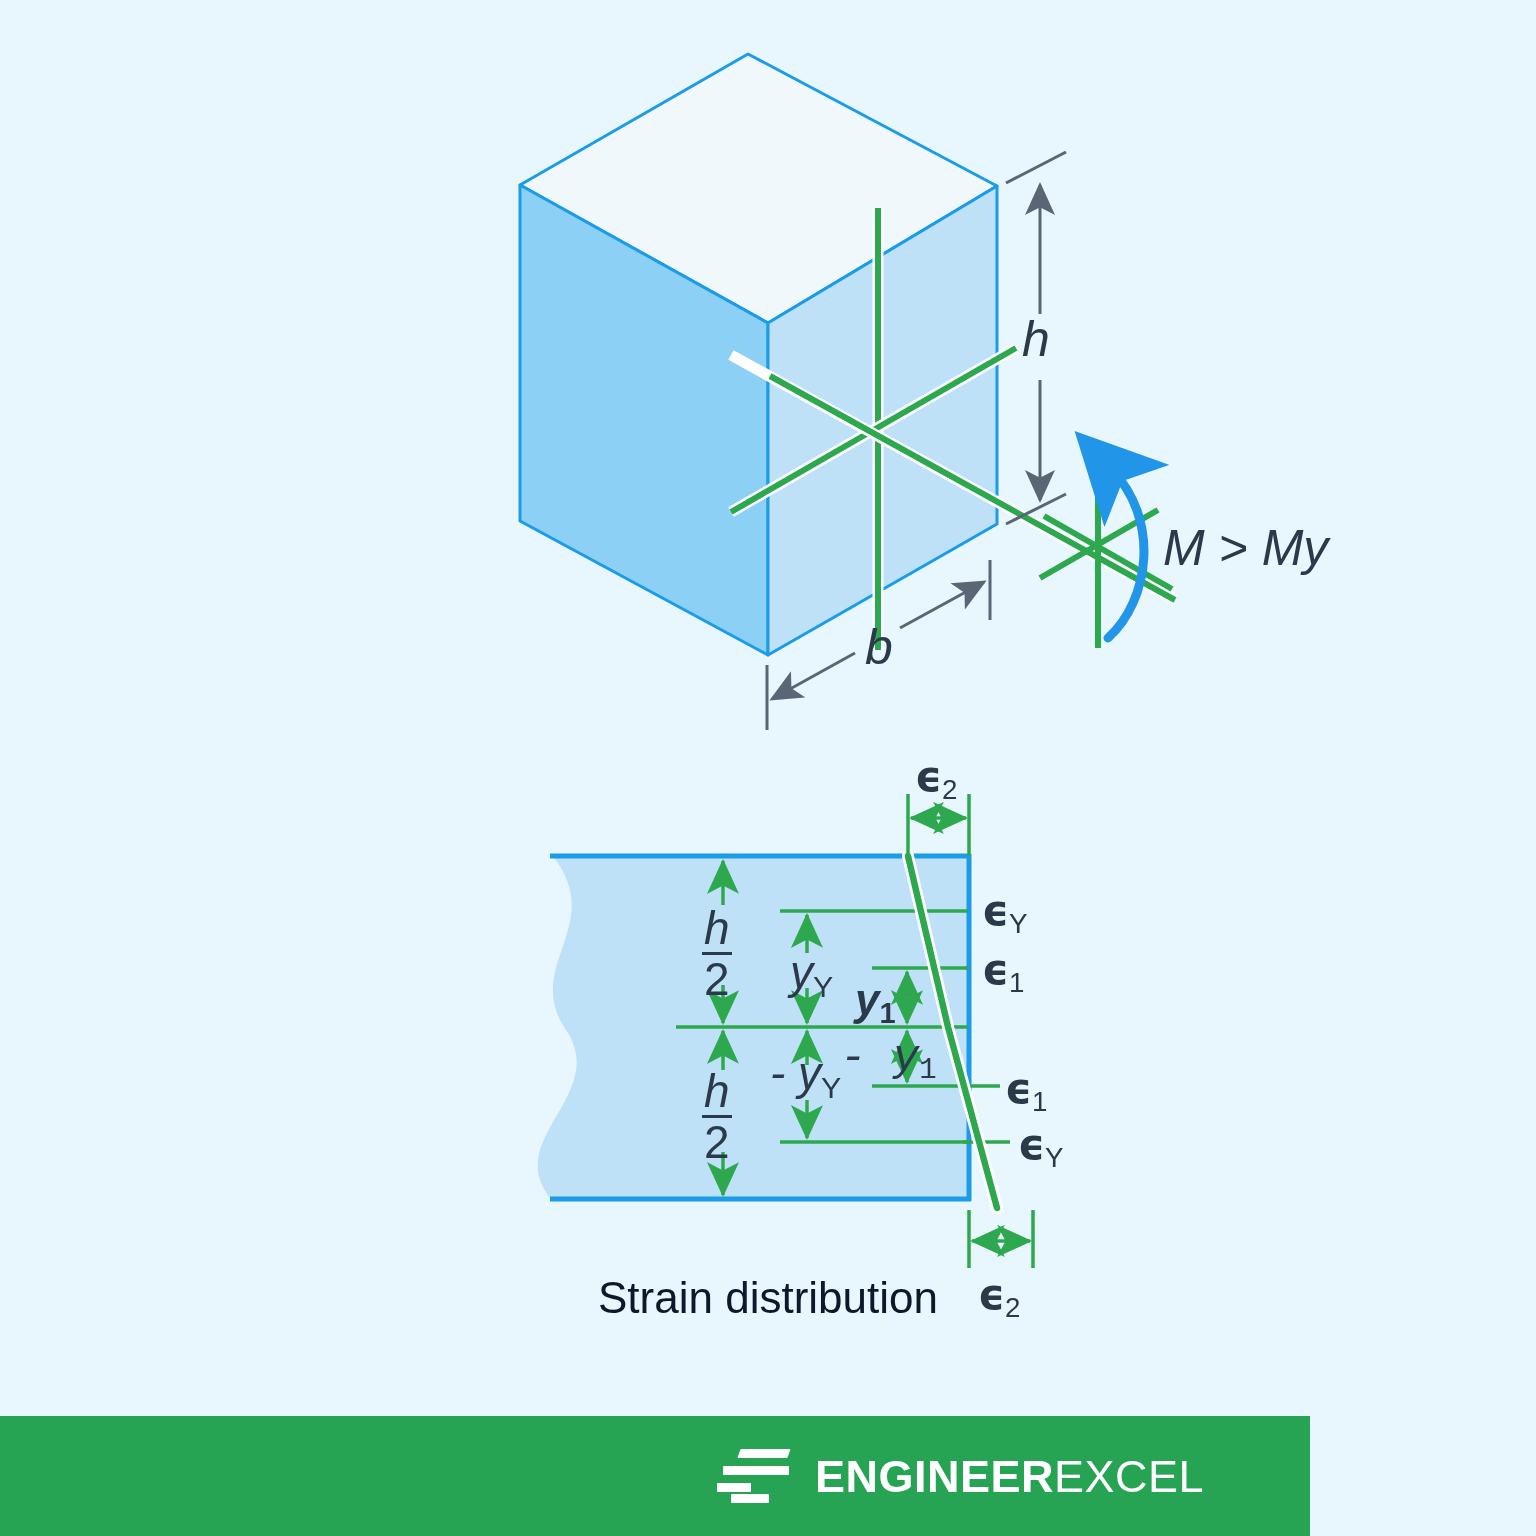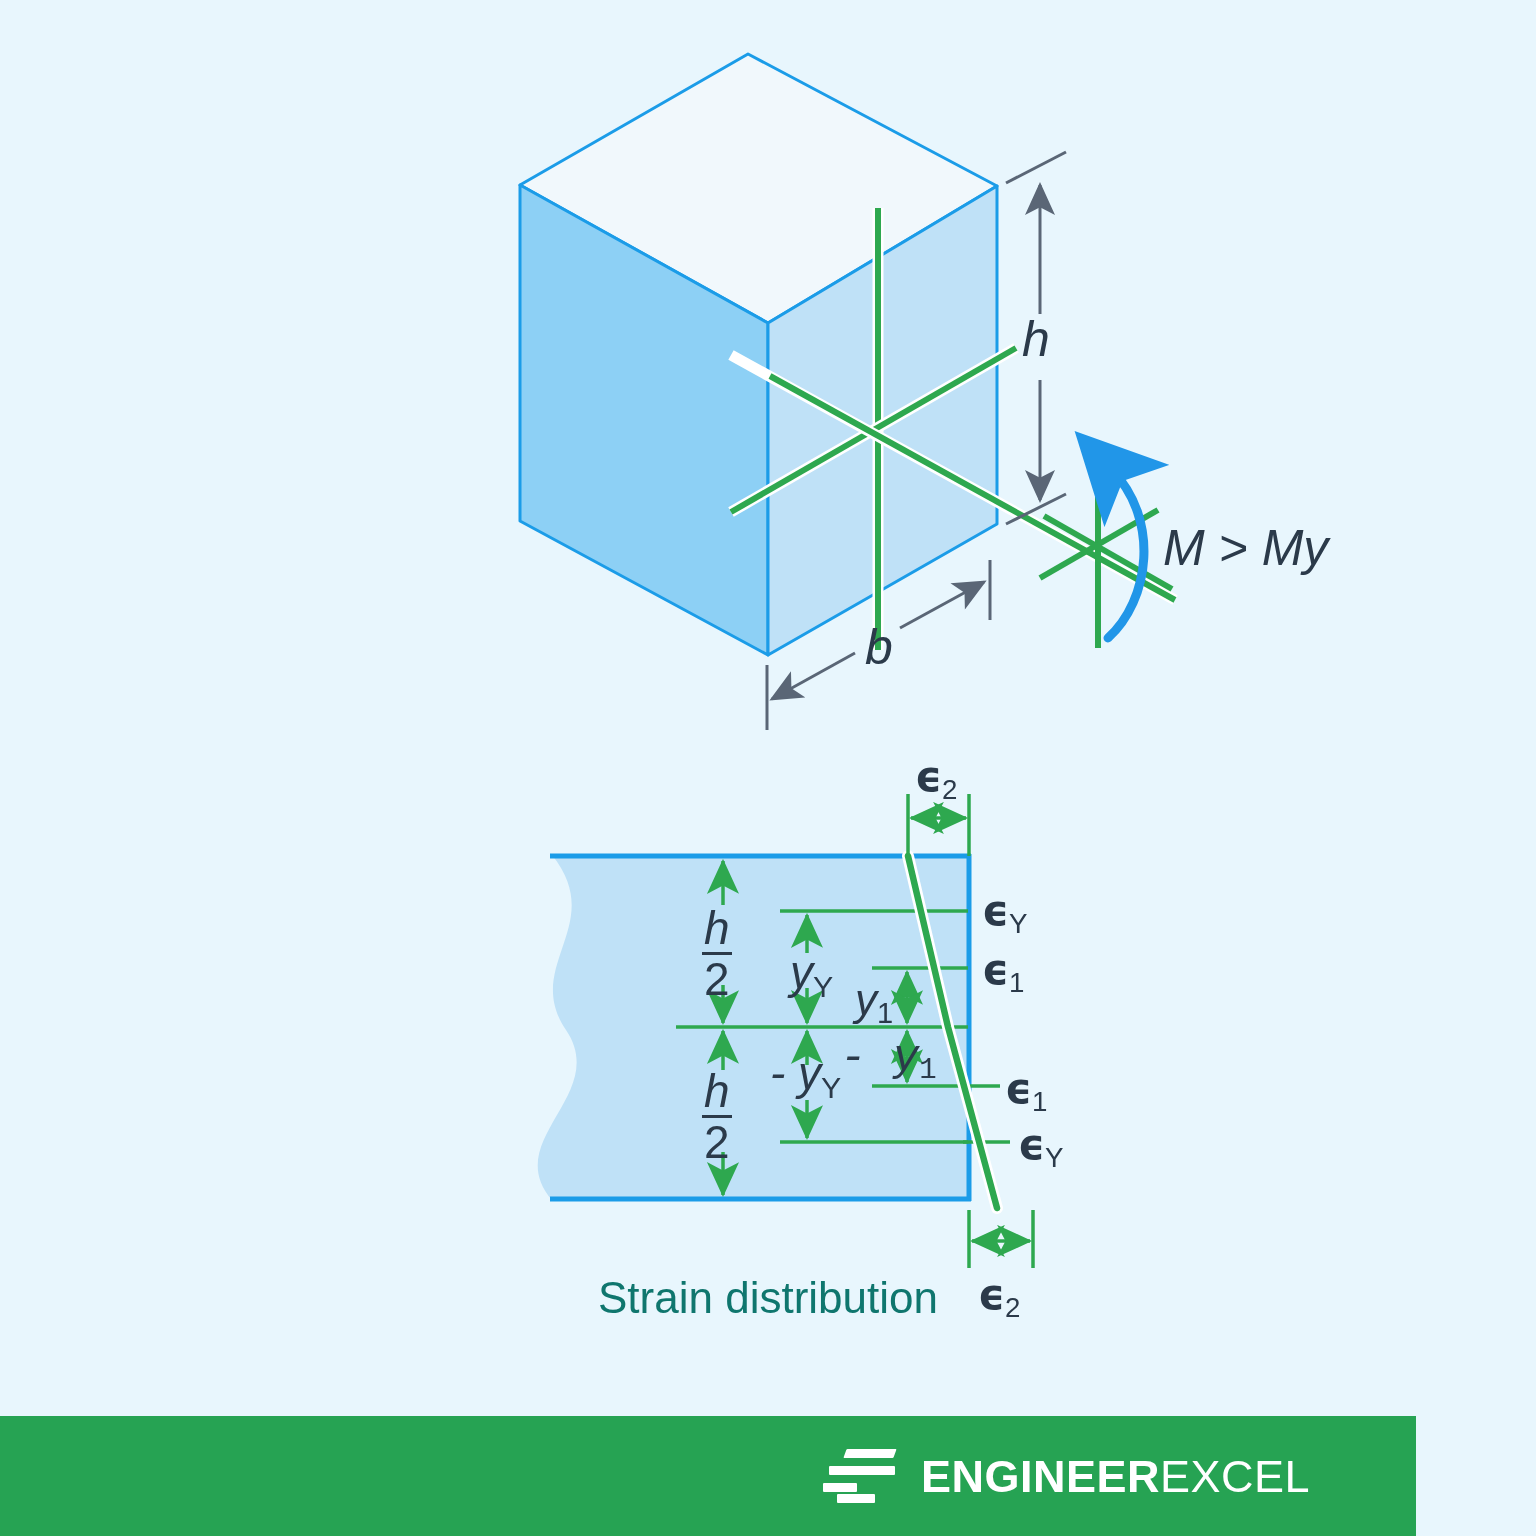--- a/index.html
+++ b/index.html
@@ -6,28 +6,28 @@
   body{
     width:1536px;height:1536px;
     background:#E8F6FD;
     font-family:"Liberation Sans", sans-serif;
     overflow:hidden;
   }
   #stage{position:relative;width:1536px;height:1536px;}
   svg.layer{position:absolute;left:0;top:0;width:1536px;height:1536px;}
   .lbl{position:absolute;color:#2B3A4A;white-space:nowrap;}
   .lbl-italic{font-style:italic;}
-  .green-txt{color:#0f766e;}
+  .green-txt{color:#0f172a;}
   .frac{display:inline-block;text-align:center;line-height:1;}
   .frac .num{display:block;padding:0 2px 1px 2px;}
   .frac .den{display:block;border-top:3px solid #2B3A4A;padding:1px 2px 0 2px;}
   .sub{font-size:0.66em;vertical-align:-0.28em;}
   .eps{font-family:"DejaVu Sans", sans-serif;font-weight:bold;}
   #footer{
-    position:absolute;left:0;bottom:0;width:1416px;height:120px;
+    position:absolute;left:0;bottom:0;width:1310px;height:120px;
     background:#26A353;
   }
   #logo{
     position:absolute;right:106px;top:50%;transform:translateY(-50%);
     display:flex;align-items:center;gap:26px;
   }
   #logo .marks{position:relative;width:72px;height:54px;}
   #logo .marks i{position:absolute;display:block;background:#FFFFFF;height:9px;border-radius:1px;}
   #logo .m1{top:0px;left:22px;width:50px;transform:skewX(-20deg);}
   #logo .m2{top:17px;left:6px;width:66px;}
@@ -213,21 +213,21 @@
   </div>
 
   <div class="lbl" style="left:790px;top:945px;font-size:46px;">
     <span class="lbl-italic">y</span><span class="sub">Y</span>
   </div>
 
   <div class="lbl" style="left:770px;top:1046px;font-size:46px;">
     <span class="lbl-italic">- y</span><span class="sub">Y</span>
   </div>
 
-  <div class="lbl" style="left:855px;top:975px;font-size:44px;">
+  <div class="lbl" style="left:855px;top:975px;font-size:44px;font-weight:bold;">
     <span class="lbl-italic">y</span><span class="sub">1</span>
   </div>
 
   <div class="lbl" style="left:840px;top:1033px;font-size:44px;font-family:Liberation Mono, monospace;">
     <span class="lbl-italic">- y</span><span class="sub">1</span>
   </div>
 
   <div class="lbl green-txt" style="left:0;top:1270px;width:1536px;text-align:center;font-size:44px;line-height:1.28;">
     <div>Strain distribution</div>
   </div>

